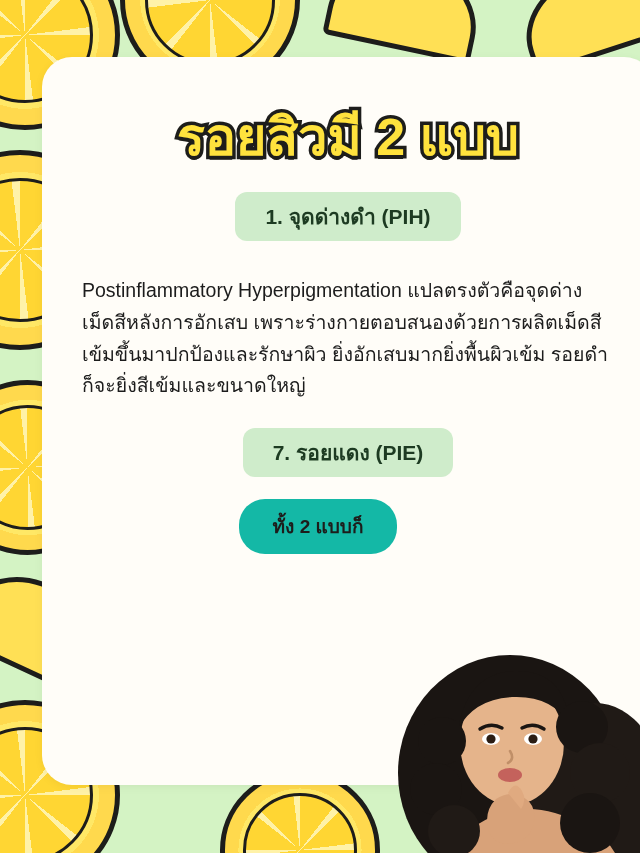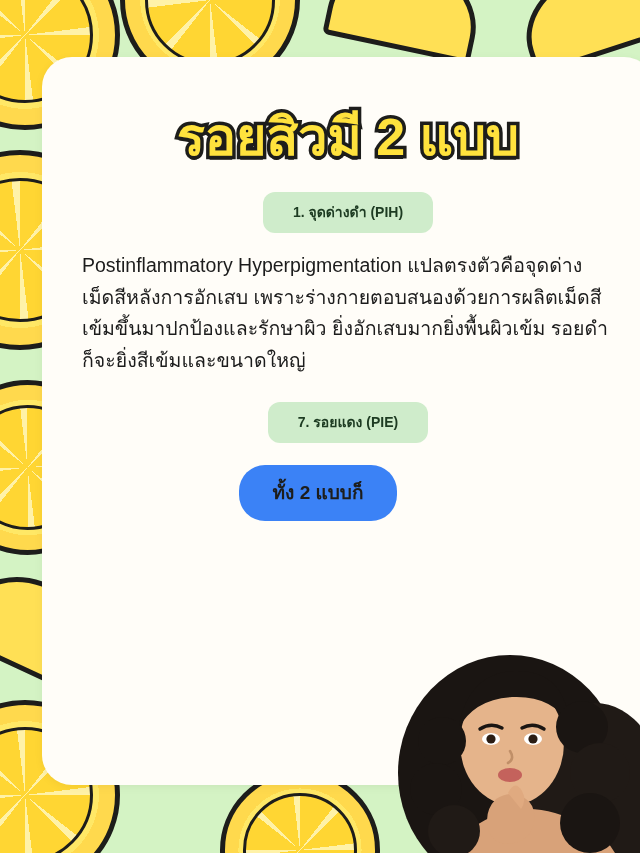--- a/index.html
+++ b/index.html
@@ -90,42 +90,42 @@
   }
 
   .pill-wrap {
     display: flex;
     justify-content: center;
   }
   .pill {
     display: inline-block;
     background: #cfeccb;
     color: #1d3b22;
-    font-size: 14px;
+    font-size: 21px;
     font-weight: bold;
     padding: 12px 30px;
     border-radius: 12px;
     line-height: 1.2;
   }
 
   .para {
     font-size: 19.5px;
     color: #1c1c1c;
     line-height: 1.62;
-    margin: 17px 2px 26px 2px;
+    margin: 34px 2px 26px 2px;
     text-align: left;
   }
 
   .badge-wrap {
     display: flex;
     justify-content: center;
     margin-top: 22px;
   }
   .badge {
-    background: #3b82f6;
+    background: #14b8a6;
     border-radius: 26px;
     padding: 14px 34px;
     text-align: center;
     color: #1d1d1b;
     font-size: 19px;
     font-weight: bold;
     line-height: 1.45;
     position: relative;
     left: -30px;
   }

